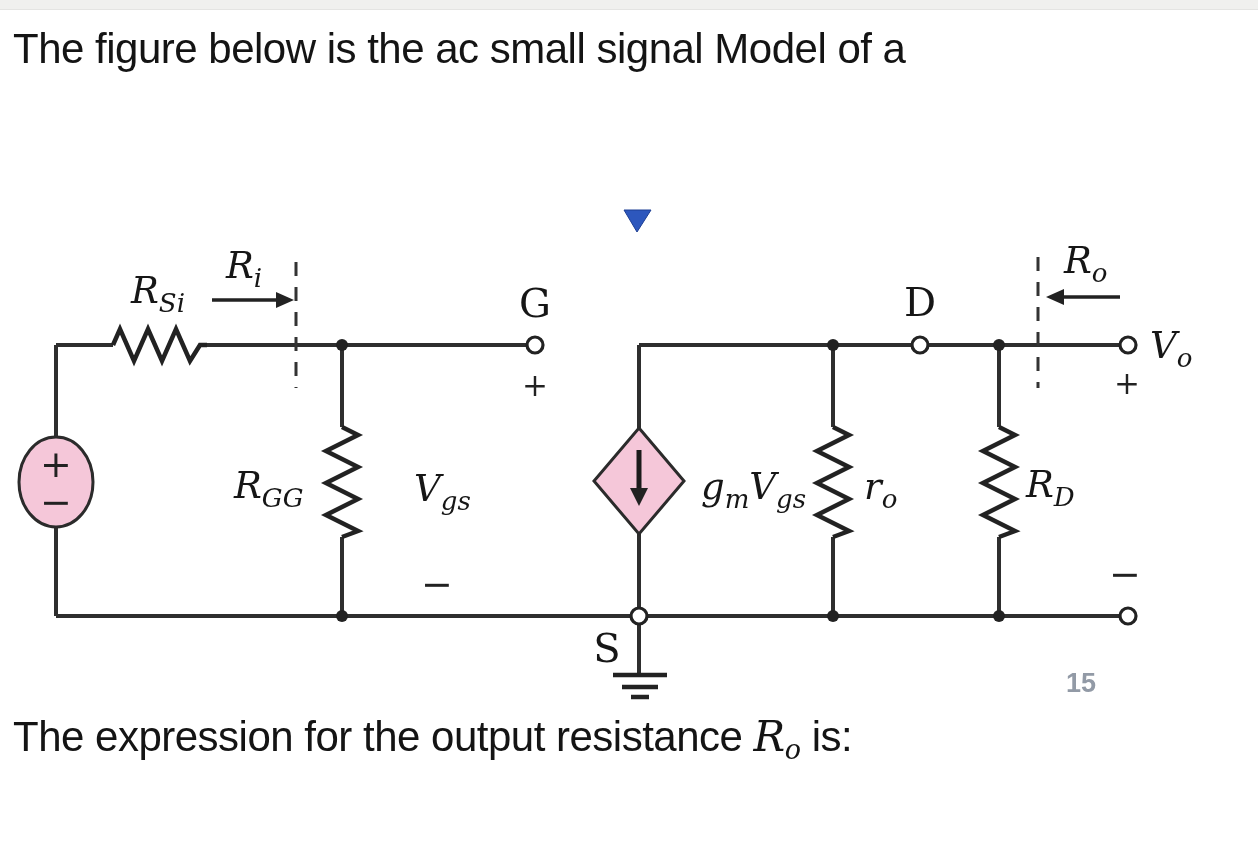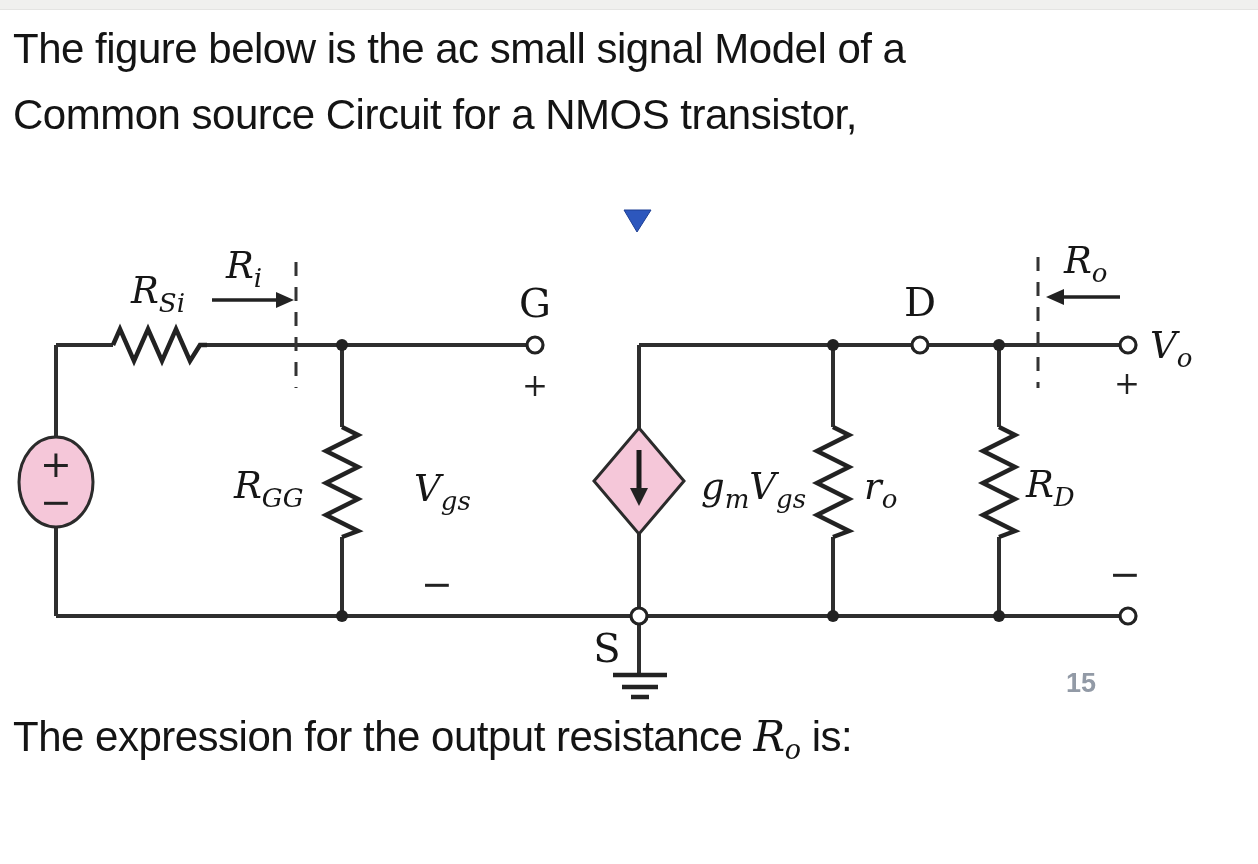--- a/index.html
+++ b/index.html
@@ -32,21 +32,20 @@
 </style>
 </head>
 <body>
 
 <div class="page">
 
   <div class="top-strip"></div>
 
   <div class="question-text">
     <div>The figure below is the ac small signal Model of a</div>
-    <div>Common source Circuit for a NMOS transistor,</div>
   </div>
 
   <svg class="circuit" width="1258" height="540" viewBox="0 195 1258 540" xmlns="http://www.w3.org/2000/svg">
 
     <g>
       <path class="wire" d="M56,345 H113 M207,345 H535"></path>
       <path class="wire" d="M56,345 V437 M56,527 V616"></path>
       <path class="wire" d="M56,616 H1120"></path>
       <path class="wire" d="M342,345 V427 M342,537 V616"></path>
       <path class="wire" d="M639,345 H1120"></path>

